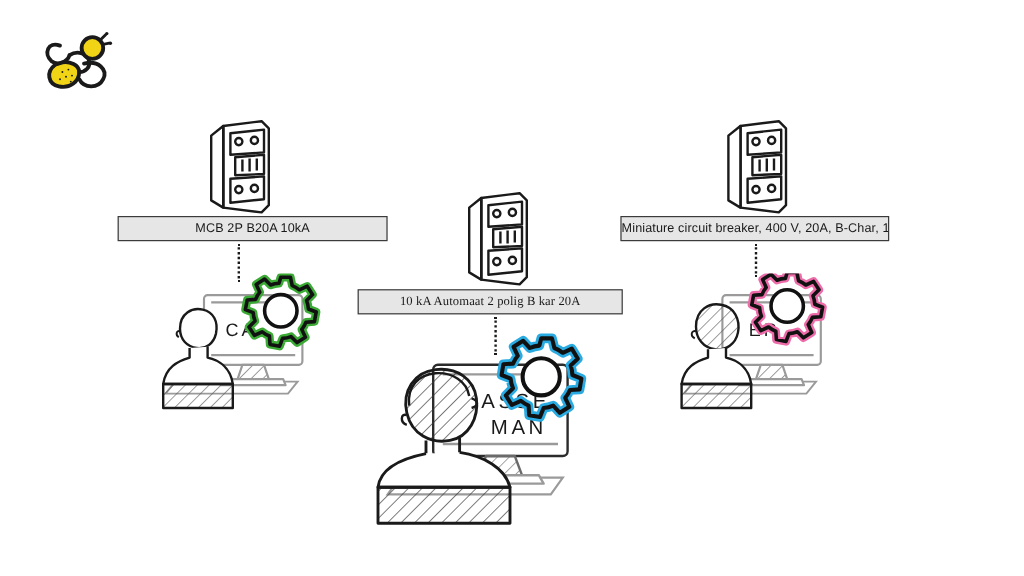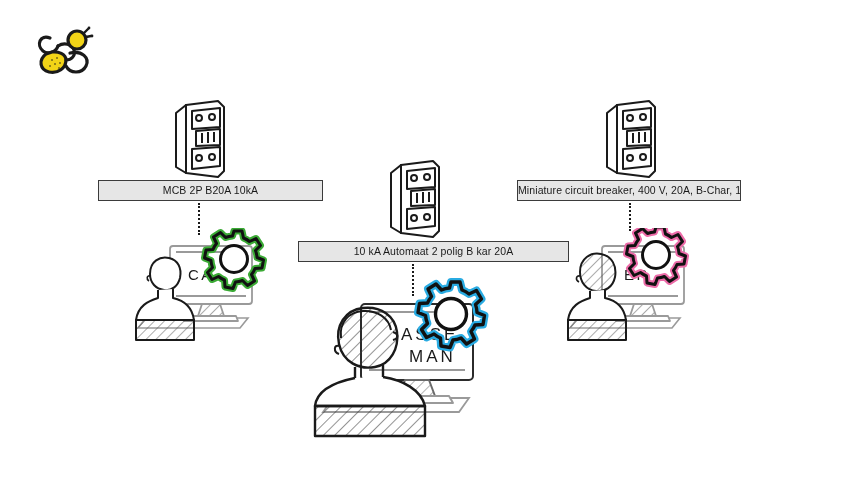--- a/index.html
+++ b/index.html
@@ -51,21 +51,21 @@
     height: 21px;
     line-height: 19px;
     text-align: center;
     font-size: 10.5px;
     letter-spacing: 0.1px;
     color: #1a1a1a;
     white-space: nowrap;
     overflow: hidden;
   }
   .label-1 { left: 86px;  top: 180px; width: 225px; margin-left: 12px; }
-  .label-2 { left: 298px; top: 241px; width: 271px; }
+  .label-2 { left: 298px; top: 241px; width: 221px; font-family: Liberation Serif, serif; }
   .label-3 { left: 517px; top: 180px; width: 224px; }
 
   
   .dots {
     position: absolute;
     width: 0;
     border-left: 2px dotted #1a1a1a;
   }
   .dots-1 { left: 198px; top: 203px; height: 32px; }
   .dots-2 { left: 412px; top: 264px; height: 32px; }

